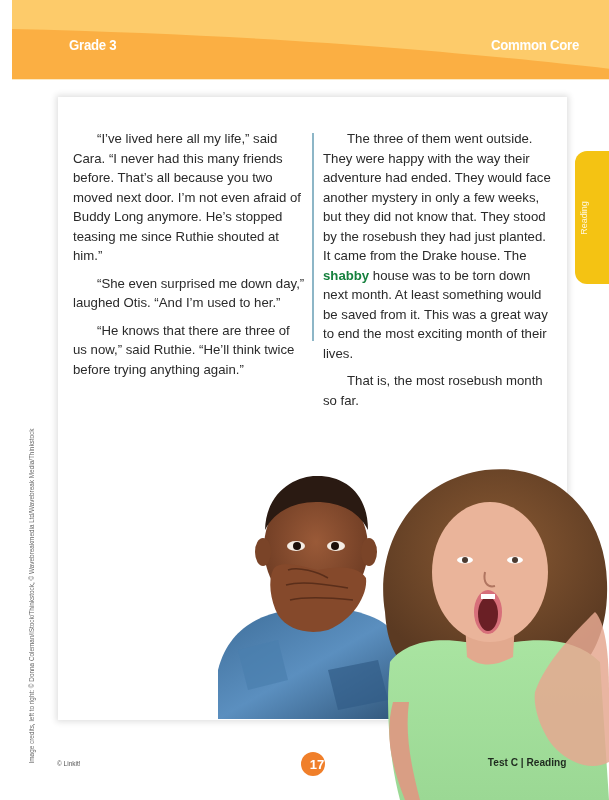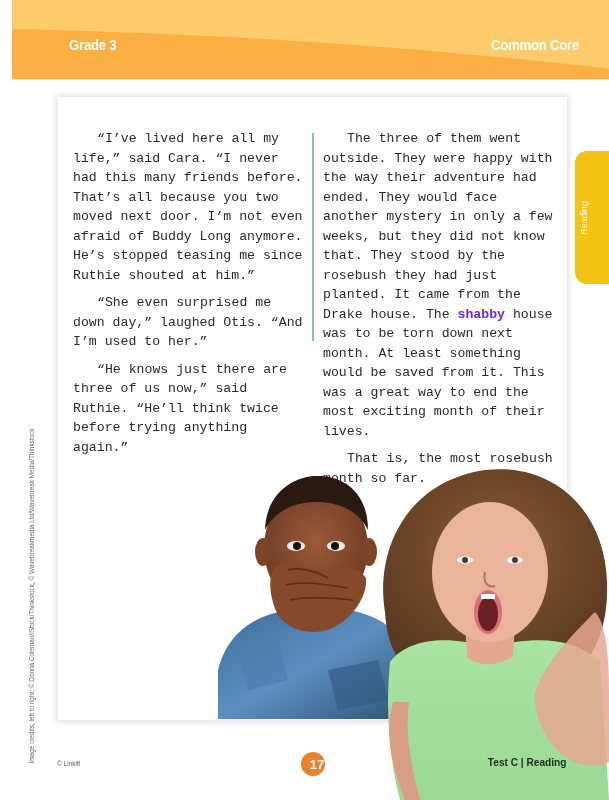--- a/index.html
+++ b/index.html
@@ -27,31 +27,31 @@
     .panel {
       position: absolute; left: 58px; top: 97px;
       width: 509px; height: 623px;
       background: #ffffff;
       box-shadow: 0 0 6px 2px rgba(0,0,0,0.12);
     }
 
     .col {
       position: absolute; top: 32px;
       width: 232px;
-      font-family: Liberation Mono, monospace;
+      font-family: Liberation Sans, sans-serif;
       font-size: 13.2px; line-height: 19.5px; color: #2a2a2a;
     }
     .col p { text-indent: 24px; margin-bottom: 8px; }
     .col-left { left: 15px; }
     .col-right { left: 265px; }
     .col-divider {
       position: absolute; left: 254px; top: 36px;
       width: 2px; height: 208px; background: #8db6c7;
     }
-    b.vocab { font-weight: bold; color: #6d28d9; text-align: right; }
+    b.vocab { font-weight: bold; color: #15803d; text-align: right; }
 
     
     .side-tab {
       position: absolute; left: 575px; top: 151px;
       width: 40px; height: 133px;
       background: #f4c313;
       border-radius: 12px 0 0 12px;
     }
     .side-tab-label {
       position: absolute; left: 585px; top: 218px;
@@ -117,21 +117,21 @@
 
   <div class="side-tab"></div>
   <div class="side-tab-label">Reading</div>
 
   <div class="credits">Image credits, left to right: © Donna Coleman/iStock/Thinkstock, © Wavebreakmedia Ltd/Wavebreak Media/Thinkstock</div>
 
   <div class="panel">
     <div class="col col-left">
       <p>“I’ve lived here all my life,” said Cara. “I never had this many friends before. That’s all because you two moved next door. I’m not even afraid of Buddy Long anymore. He’s stopped teasing me since Ruthie shouted at him.”</p>
       <p>“She even surprised me down day,” laughed Otis. “And I’m used to her.”</p>
-      <p>“He knows just there are three of us now,” said Ruthie. “He’ll think twice before trying anything again.”</p>
+      <p>“He knows that there are three of us now,” said Ruthie. “He’ll think twice before trying anything again.”</p>
     </div>
     <div class="col-divider"></div>
     <div class="col col-right">
       <p><span>The three of them went outside. They were happy with the way their adventure had ended. They would face another mystery in only a few weeks, but they did not know that. They stood by the rosebush they had just planted. It came from the Drake house. The </span><b class="vocab">shabby</b><span> house was to be torn down next month. At least something would be saved from it. This was a great way to end the most exciting month of their lives.</span></p>
       <p>That is, the most rosebush month so far.</p>
     </div>
   </div>
 
   <div class="photo-boy">
     <svg width="190" height="249" viewBox="0 0 190 249">

